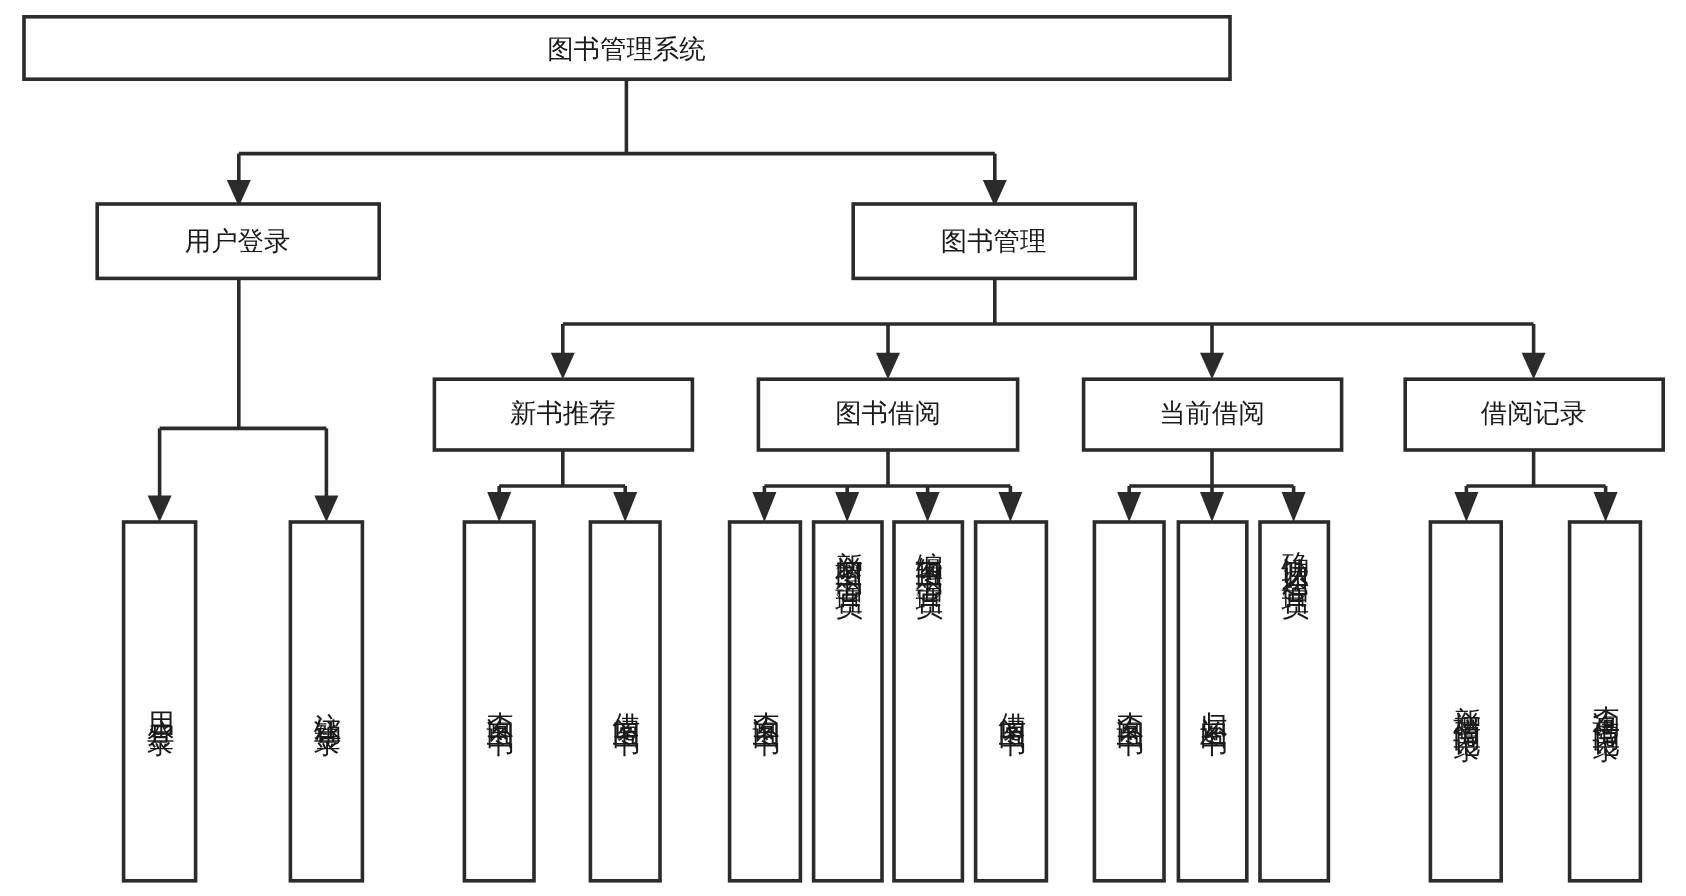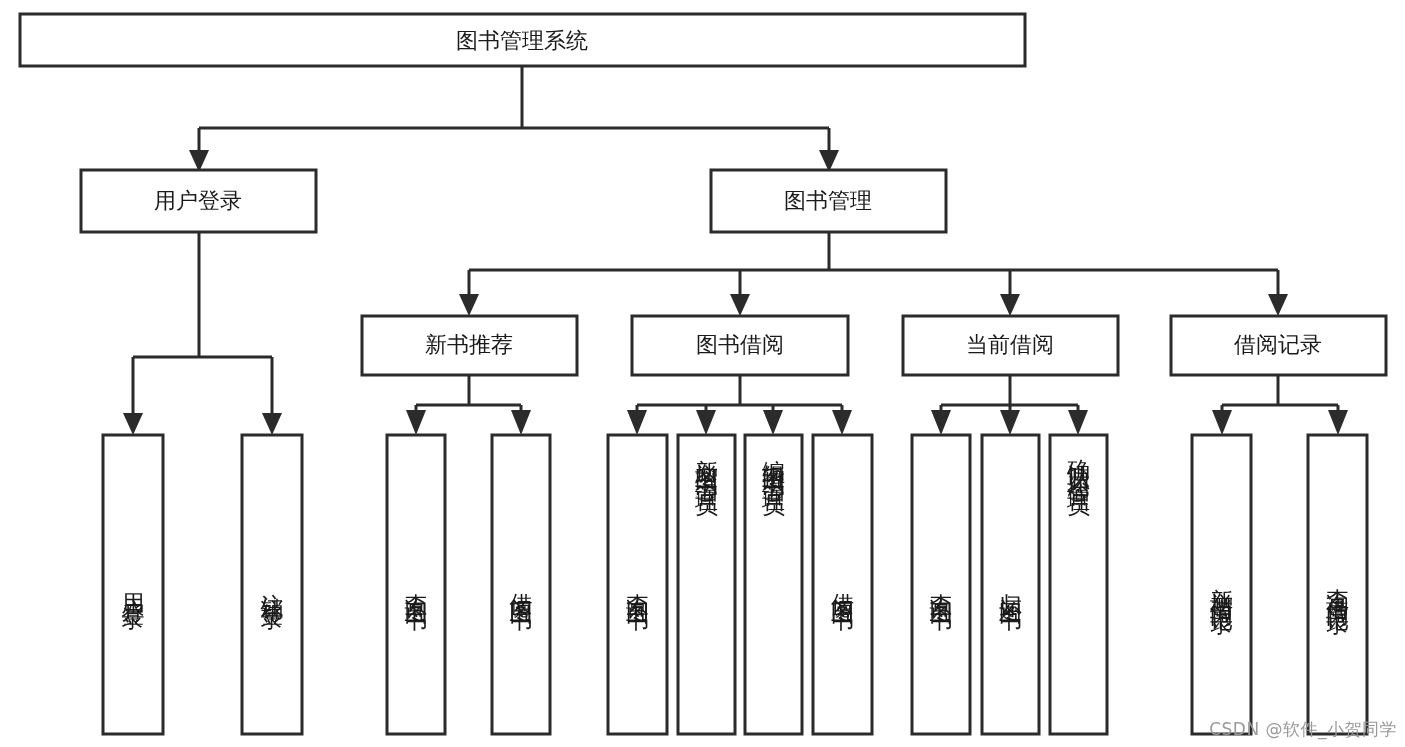--- a/index.html
+++ b/index.html
@@ -227,14 +227,13 @@
     <span class="vertical-text" style="margin-top:6px;">确认归还（管理员）</span>
   </div>
 
   <div class="vertical-text-wrap" style="left:1192px; top:435px; width:59px; height:299px;">
     <span class="vertical-text">新增借阅记录</span>
   </div>
   <div class="vertical-text-wrap" style="left:1308px; top:435px; width:59px; height:299px;">
     <span class="vertical-text">查询借阅记录</span>
   </div>
 
-  <div class="watermark">CSDN @软件_小贺同学</div>
 </div>
 
 </body></html>

